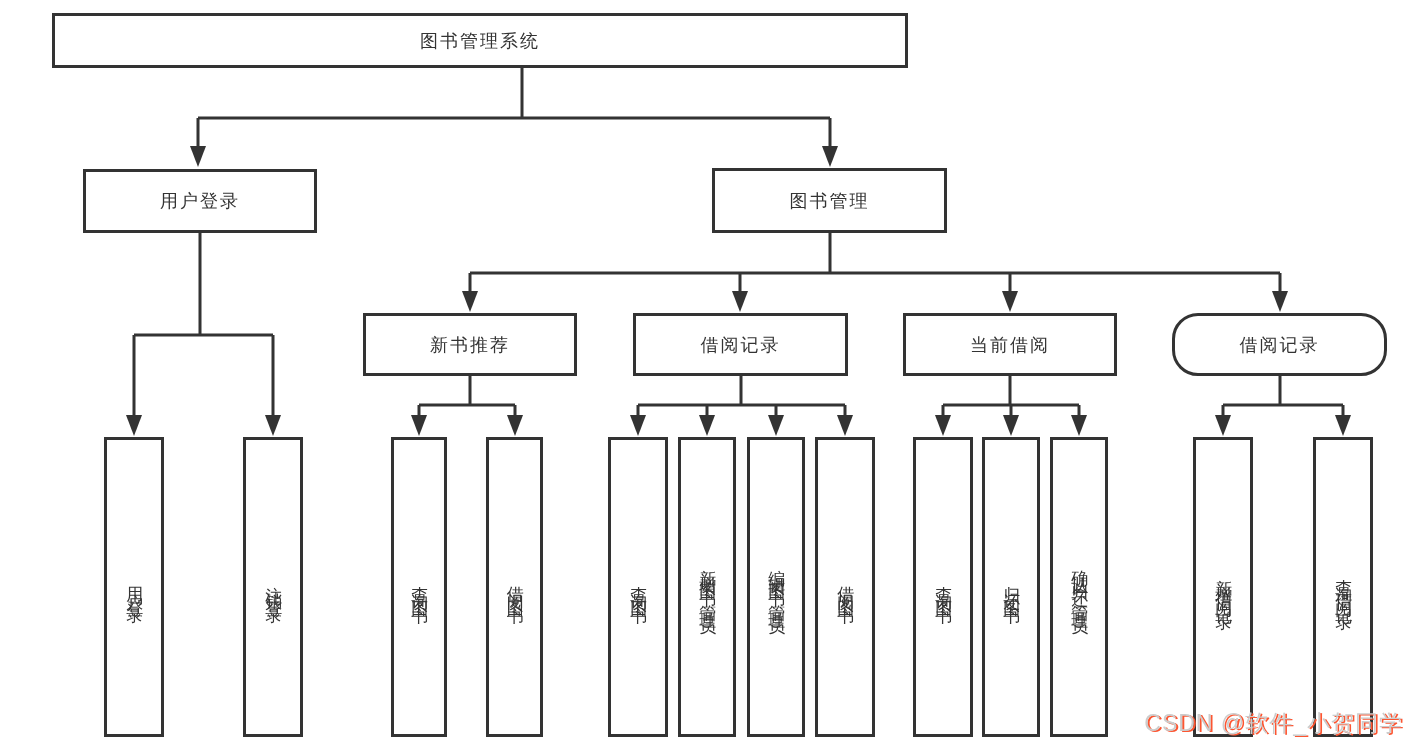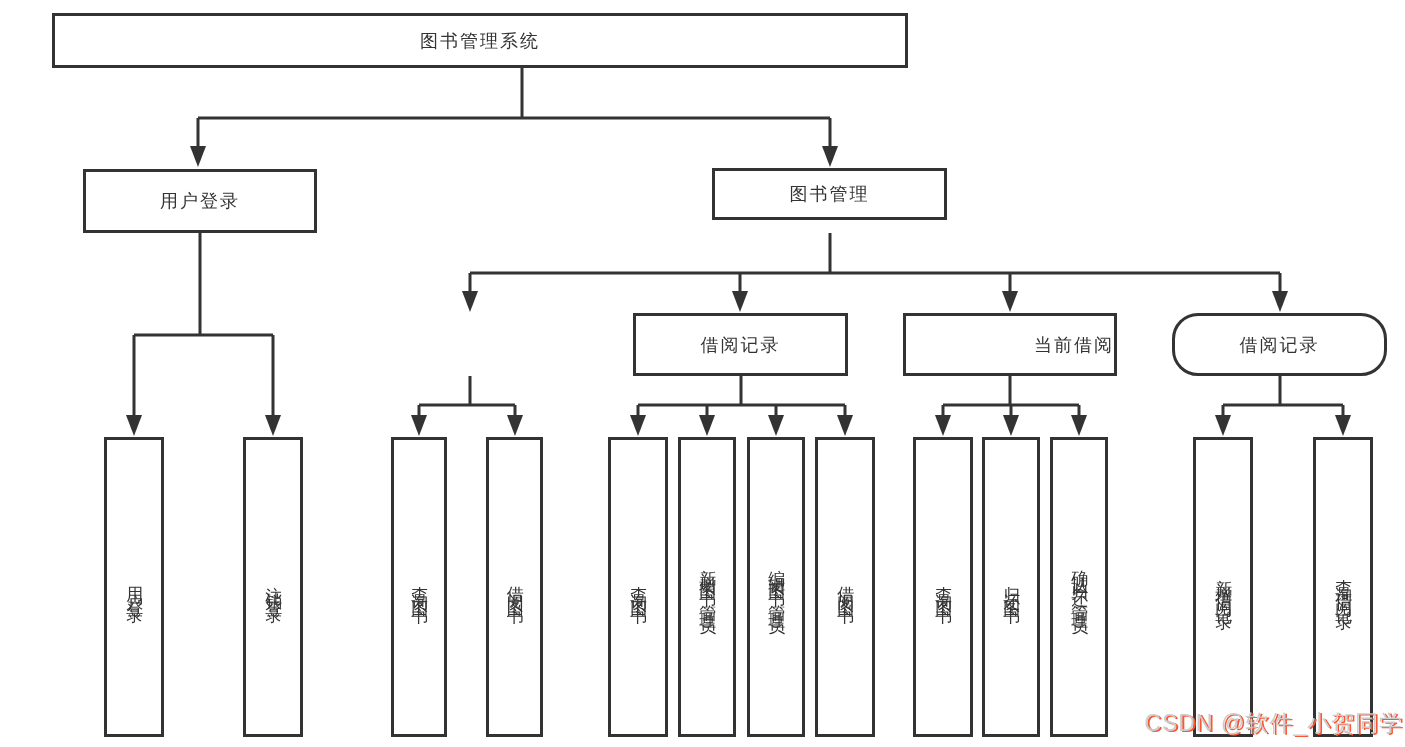--- a/index.html
+++ b/index.html
@@ -95,28 +95,31 @@
     </g>
   </svg>
 
   <div class="node hnode root-node" style="left:21px; top:13px; width:856px; height:55px;margin-left:31px;">
     <span>图书管理系统</span>
   </div>
 
   <div class="node hnode" style="left:83px; top:169px; width:234px; height:64px;">
     <span>用户登录</span>
   </div>
-  <div class="node hnode" style="left:712px; top:168px; width:235px; height:52px;font-family:Liberation Serif, serif;">
+  <div class="node hnode" style="left:712px; top:168px; width:235px; height:65px;font-family:Liberation Serif, serif;">
     <span>图书管理</span>
   </div>
 
+  <div class="node hnode" style="left:363px; top:313px; width:214px; height:63px;">
+    <span>新书推荐</span>
+  </div>
   <div class="node hnode" style="left:633px; top:313px; width:215px; height:63px;">
     <span>借阅记录</span>
   </div>
-  <div class="node hnode" style="left:903px; top:313px; width:214px; height:63px;justify-content:flex-end;">
+  <div class="node hnode" style="left:903px; top:313px; width:214px; height:63px;">
     <span>当前借阅</span>
   </div>
   <div class="node hnode" style="left:1172px; top:313px; width:215px; height:63px;border-radius:26px;">
     <span>借阅记录</span>
   </div>
 
   <div class="node leaf" style="left:104px; top:437px; width:60px; height:300px;">
     <span class="vtext">用户登录</span>
   </div>
   <div class="node leaf" style="left:243px; top:437px; width:60px; height:300px;">

